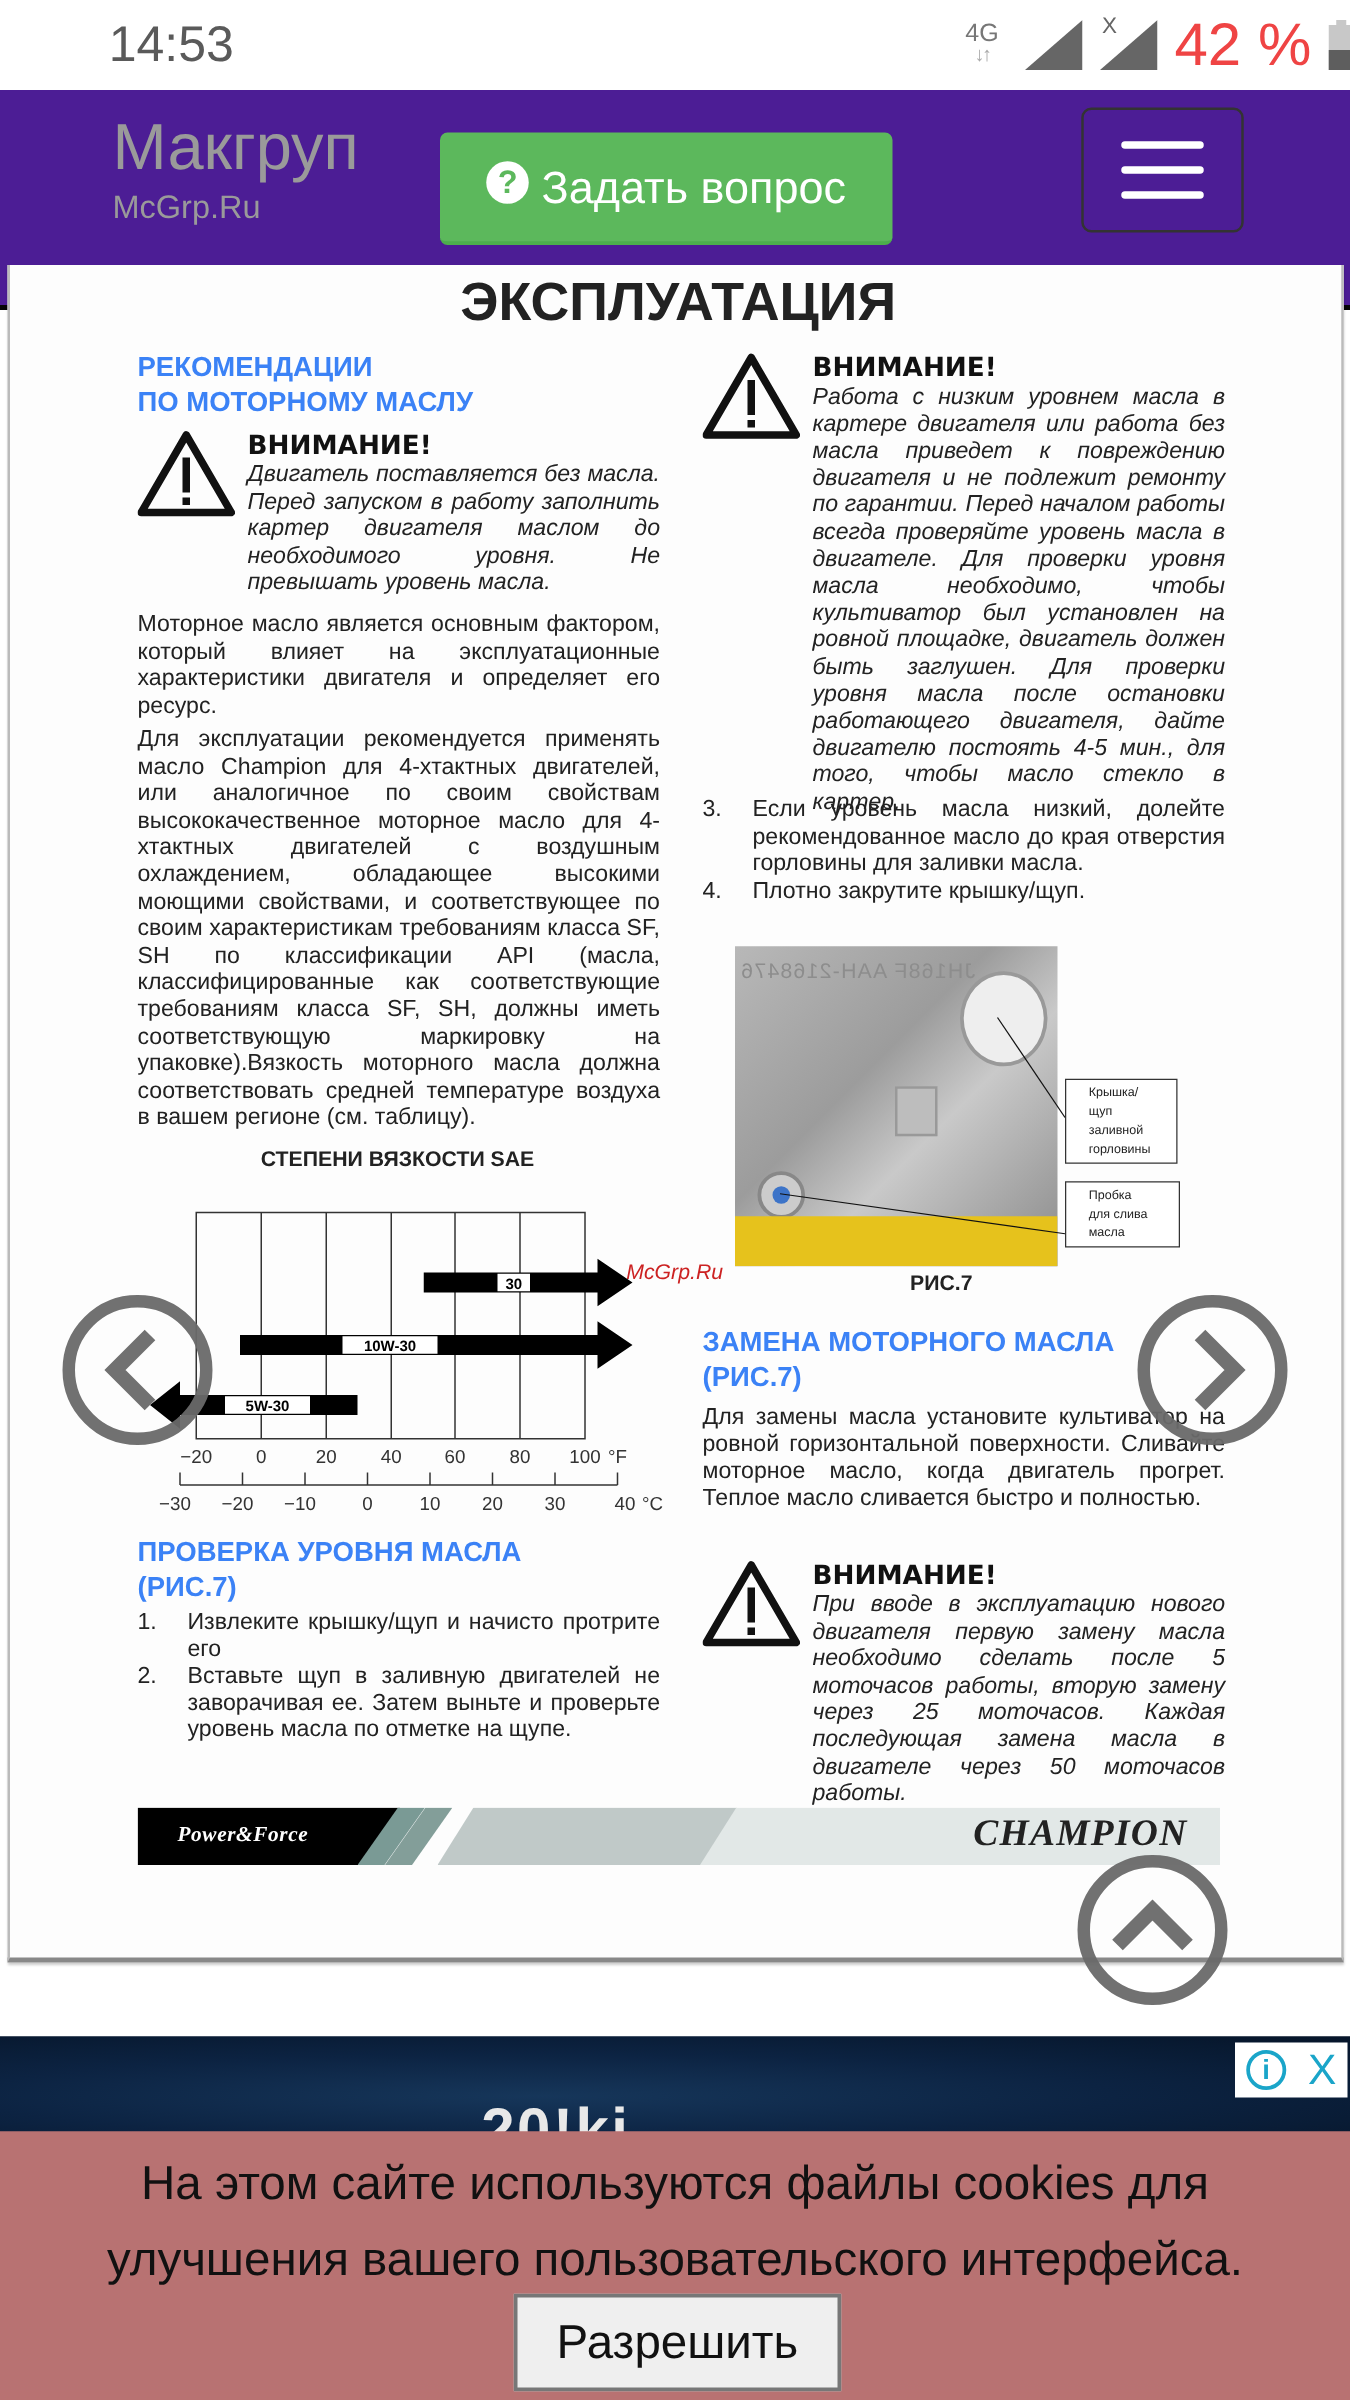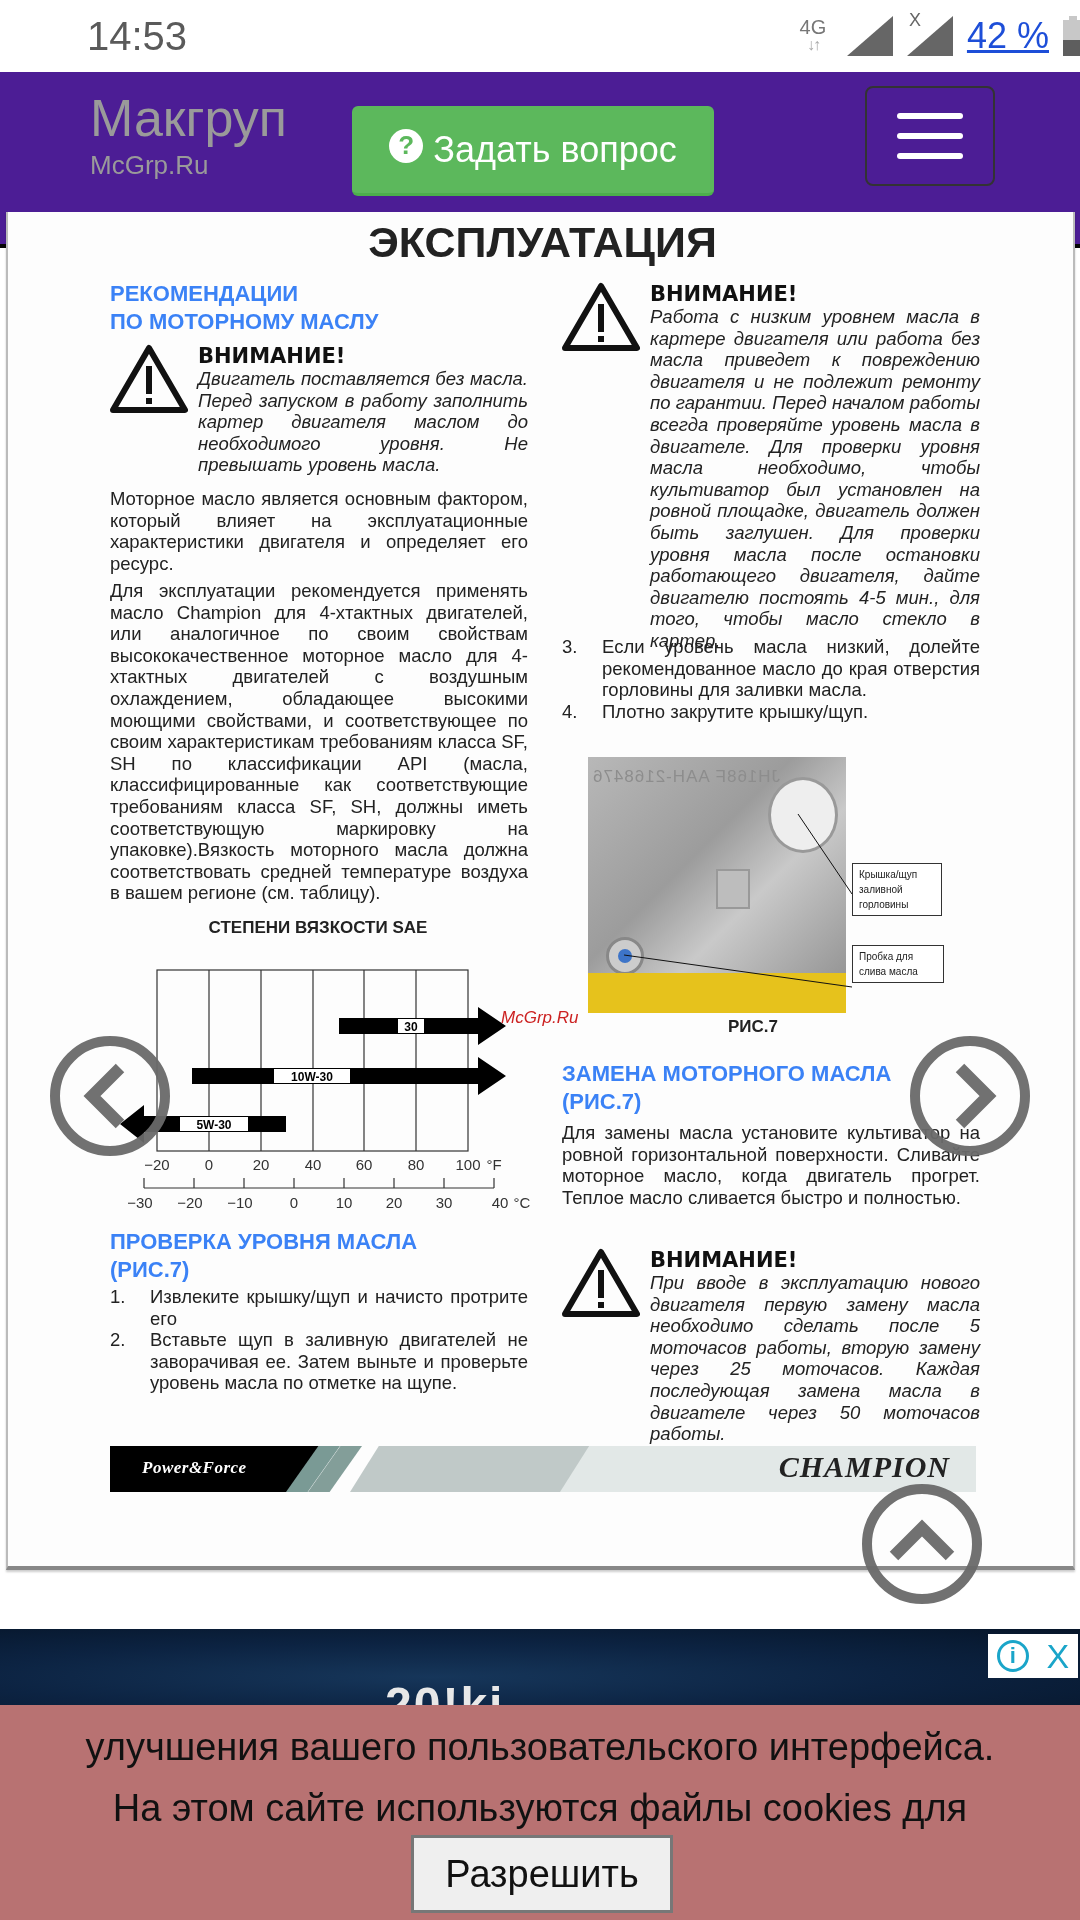--- a/index.html
+++ b/index.html
@@ -8,21 +8,21 @@
 
   
   .statusbar { position: absolute; left: 0; top: 0; width: 1080px; height: 72px; background: #ffffff; color: #555; margin-left: 45px; }
   .sb-time { position: absolute; left: 42px; top: 14px; font-size: 40px; color: #5a5a5a; }
   .sb-right { position: absolute; right: 42px; top: 12px; height: 48px; display: flex; align-items: center; gap: 14px; justify-content: space-between; }
   .sb-4g { display: flex; flex-direction: column; align-items: center; font-size: 20px; line-height: 18px; color: #777; width: 40px; }
   .sb-4g .arr { font-size: 16px; color: #aaa; letter-spacing: -2px; }
   .sb-signal { width: 46px; height: 40px; position: relative; }
   .sb-signal svg { width: 46px; height: 40px; }
   .sb-x { position: absolute; top: -6px; left: 2px; font-size: 18px; color: #666; }
-  .sb-batt-txt { font-size: 36px; color: #1d4ed8; text-decoration: underline; }
+  .sb-batt-txt { font-size: 48px; color: #ef4444; }
   .sb-batt { width: 20px; height: 40px; position: relative; }
   .sb-batt .cap { position: absolute; left: 6px; top: 0; width: 8px; height: 4px; background: #c8c8c8; }
   .sb-batt .body { position: absolute; left: 0; top: 4px; width: 20px; height: 36px; background: #c8c8c8; }
   .sb-batt .fill { position: absolute; left: 0; bottom: 0; width: 20px; height: 16px; background: #5e5e5e; }
 
   
   .header { position: absolute; left: 0; top: 72px; width: 1080px; height: 176px; background: #4c1d95; border-bottom: 4px solid #050505; }
   .brand { position: absolute; left: 90px; top: 14px; }
   .brand-name { font-size: 52px; color: #9a9a9a; line-height: 64px; }
   .brand-sub { font-size: 26px; color: #9a9a9a; line-height: 30px; }
@@ -52,21 +52,21 @@
 
   
   .fig { position: absolute; left: 580px; top: 545px; width: 380px; height: 270px; }
   .photo { position: absolute; left: 0; top: 0; width: 258px; height: 256px; background: linear-gradient(135deg, #b8b8b8 0%, #9c9c9c 40%, #c9c9c9 60%, #8a8a8a 100%); overflow: hidden; }
   .photo .yellow { position: absolute; left: 0; bottom: 0; width: 258px; height: 40px; background: #e6c21c; }
   .photo .cap { position: absolute; left: 180px; top: 20px; width: 70px; height: 76px; background: #eeeeee; border-radius: 50%; border: 3px solid #999; }
   .photo .bolt { position: absolute; left: 18px; top: 180px; width: 38px; height: 38px; border-radius: 50%; background: #ccc; border: 3px solid #888; }
   .photo .bolt::after { content: ""; position: absolute; left: 9px; top: 9px; width: 14px; height: 14px; border-radius: 50%; background: #3d74c8; }
   .photo .nut { position: absolute; left: 128px; top: 112px; width: 34px; height: 40px; background: #bdbdbd; border: 2px solid #999; }
   .photo .engr { position: absolute; left: 4px; top: 10px; font-size: 17px; color: #8d8d8d; transform: scaleY(-1) rotate(180deg); letter-spacing: 1px; }
-  .callout { position: absolute; background: #fff; border: 1px solid #333; font-size: 10px; color: #222; line-height: 15px; padding: 3px 6px; }
+  .callout { position: absolute; background: #fff; border: 1px solid #333; font-size: 10px; color: #222; line-height: 15px; padding: 3px 18px; }
   .fig-caption { position: absolute; left: 140px; top: 260px; font-size: 17px; font-weight: bold; color: #222; }
   .fig svg.lines { position: absolute; left: 0; top: 0; }
 
   .watermark { position: absolute; left: 493px; top: 796px; font-size: 17px; font-style: italic; color: #cc2222; }
 
   
   .band { position: absolute; left: 102px; top: 1234px; width: 866px; height: 46px; }
   .band .pf { position: absolute; left: 0; top: 0; height: 46px; width: 210px; background: #000; clip-path: polygon(0 0, 100% 0, 86% 100%, 0 100%); color: #fff; font-family: "Liberation Serif", serif; font-style: italic; font-weight: bold; font-size: 17px; padding: 12px 0 0 32px; letter-spacing: 0.5px; }
   .band .s1 { position: absolute; left: 176px; top: 0; width: 54px; height: 46px; background: #7a9a95; clip-path: polygon(60% 0, 100% 0, 40% 100%, 0 100%); }
   .band .s2 { position: absolute; left: 198px; top: 0; width: 54px; height: 46px; background: #839e99; clip-path: polygon(60% 0, 100% 0, 40% 100%, 0 100%); }
@@ -317,18 +317,18 @@
   <div class="ad">
     <div class="ad-text">20!ki</div>
     <div class="ad-ctrl">
       <span class="ad-info">i</span>
       <span>X</span>
     </div>
   </div>
 
   <div class="cookie">
     <div class="cookie-text">
+      <div>На этом сайте используются файлы cookies для</div>
       <div>улучшения вашего пользовательского интерфейса.</div>
-      <div>На этом сайте используются файлы cookies для</div>
     </div>
     <div class="cookie-btn">Разрешить</div>
   </div>
 </div>
 
 </body></html>

